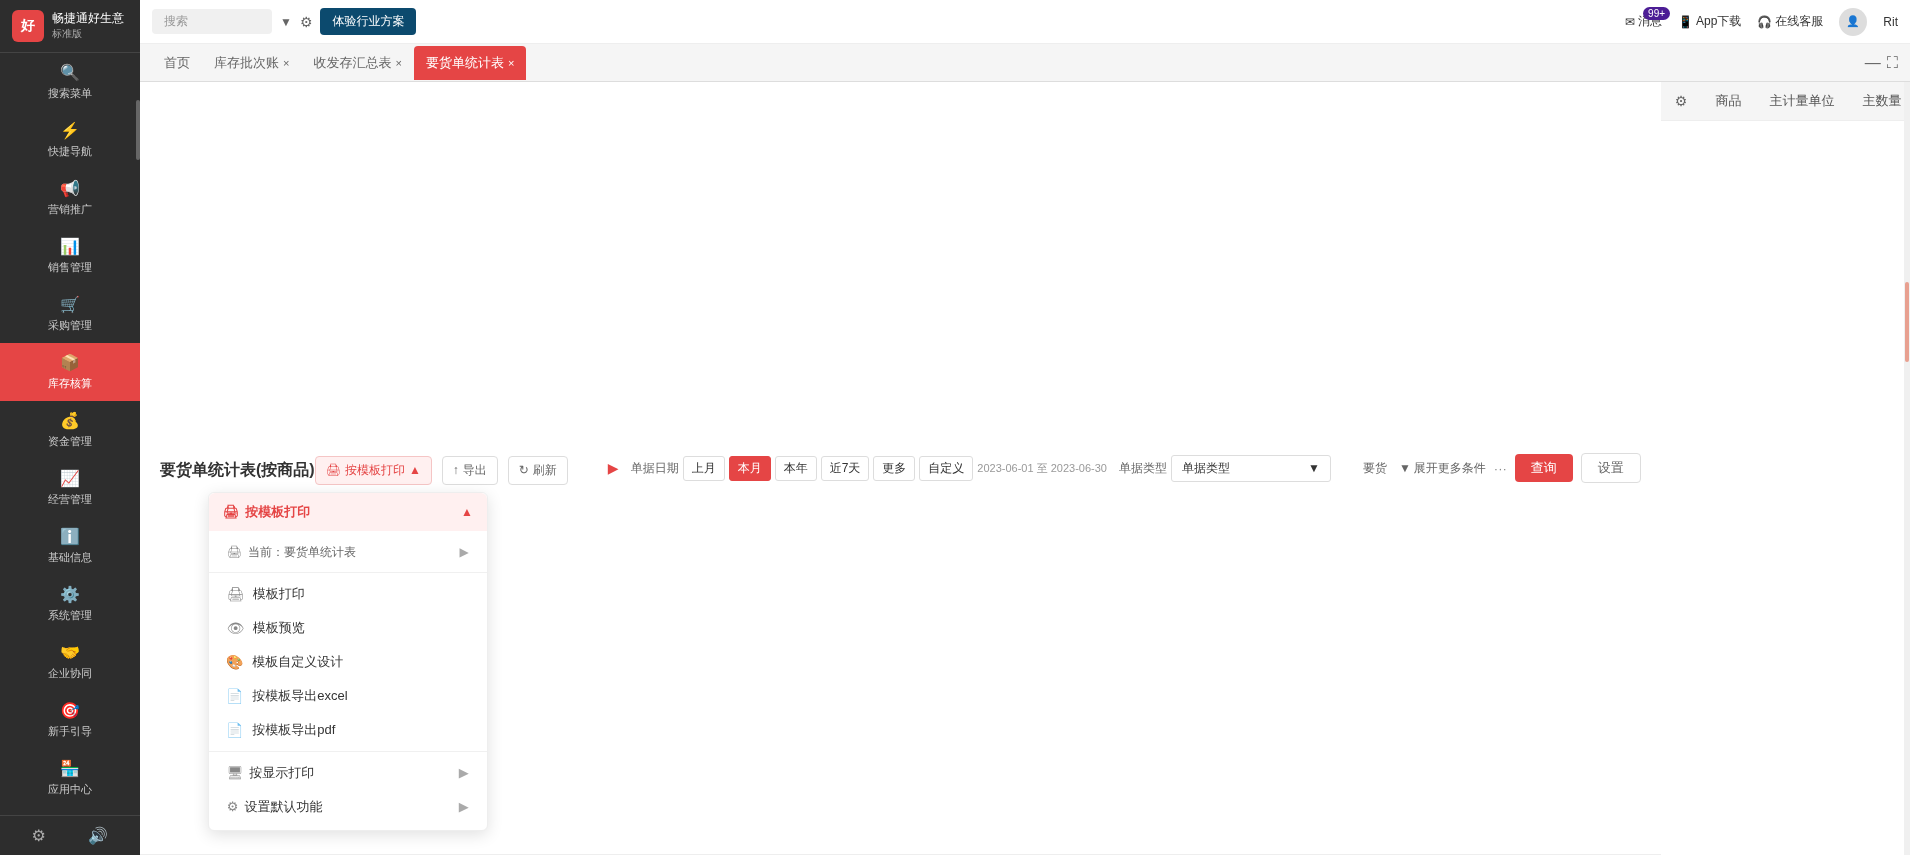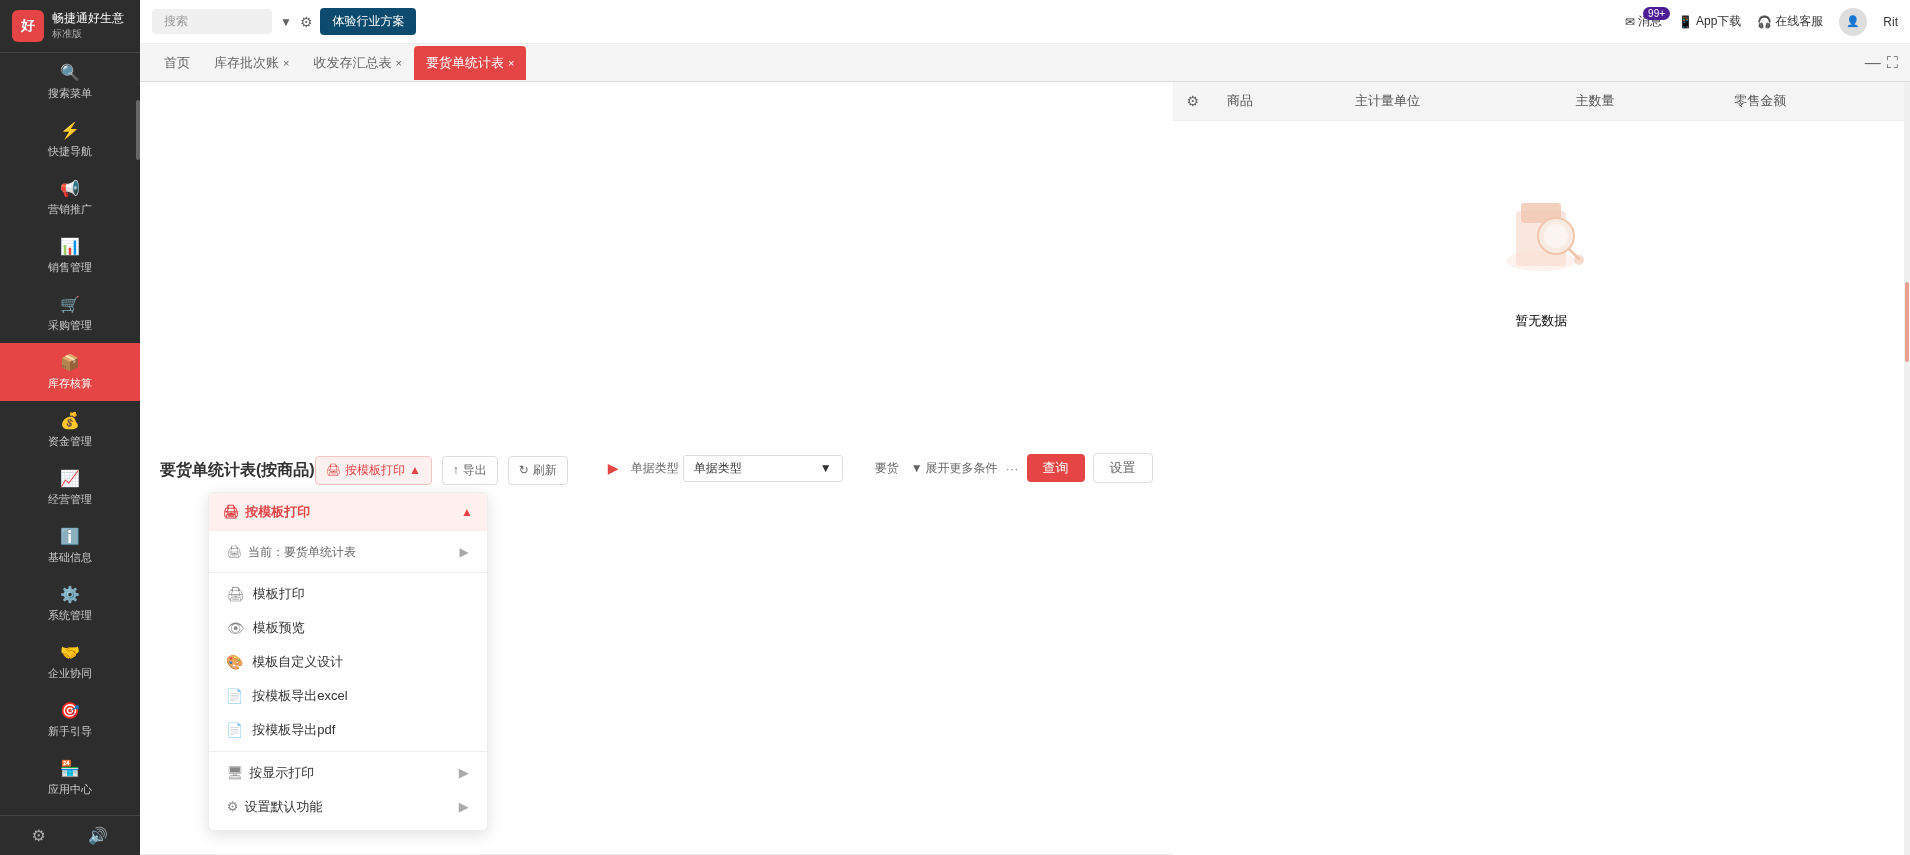--- a/index.html
+++ b/index.html
@@ -485,20 +485,30 @@
               <span style="color:#aaa;">▶</span>
             </div>
           </div>
         </div>
       </div>
     </div>
 
     <div class="filter-bar">
       <span class="filter-arrow">▶</span>
       <div class="filter-group">
+        <span class="filter-label">单据日期</span>
+        <button class="date-btn">上月</button>
+        <button class="date-btn active">本月</button>
+        <button class="date-btn">本年</button>
+        <button class="date-btn">近7天</button>
+        <button class="date-btn">更多</button>
+        <button class="date-btn">自定义</button>
+        <span class="date-range">2023-06-01 至 2023-06-30</span>
+      </div>
+      <div class="filter-group">
         <span class="filter-label">单据类型</span>
         <div class="filter-select">
           <span>单据类型</span>
           <span>▼</span>
         </div>
       </div>
       <div class="filter-group" style="margin-left: 20px;">
         <span class="filter-label">要货</span>
       </div>
       <div style="margin-left:auto; display:flex; align-items:center; gap:8px;">
@@ -522,34 +532,20 @@
             <th>商品</th>
             <th>主计量单位</th>
             <th>主数量</th>
             <th>零售金额</th>
           </tr>
         </thead>
         <tbody>
         </tbody>
       </table>
 
-      <div class="empty-state">
-        <div class="empty-icon">
-          <svg width="100" height="100" viewBox="0 0 100 100" fill="none" xmlns="http://www.w3.org/2000/svg">
-            <ellipse cx="50" cy="80" rx="35" ry="10" fill="#f5c9b3" opacity="0.4"></ellipse>
-            <rect x="25" y="30" width="50" height="55" rx="4" fill="#f5c9b3" opacity="0.7"></rect>
-            <rect x="30" y="22" width="40" height="20" rx="3" fill="#e8a07a" opacity="0.8"></rect>
-            <circle cx="65" cy="55" r="18" fill="#f5e0d0" stroke="#e8a07a" stroke-width="2"></circle>
-            <circle cx="65" cy="55" r="12" fill="#fff" opacity="0.5"></circle>
-            <line x1="78" y1="68" x2="88" y2="78" stroke="#e8a07a" stroke-width="3" stroke-linecap="round"></line>
-            <circle cx="88" cy="79" r="5" fill="#e8a07a" opacity="0.6"></circle>
-          </svg>
-        </div>
-        <span>暂无数据</span>
-      </div>
     </div>
 
     <div class="scroll-indicator">
       <div class="scroll-thumb"></div>
     </div>
   </div>
 
 </div>
 
 </body></html>

